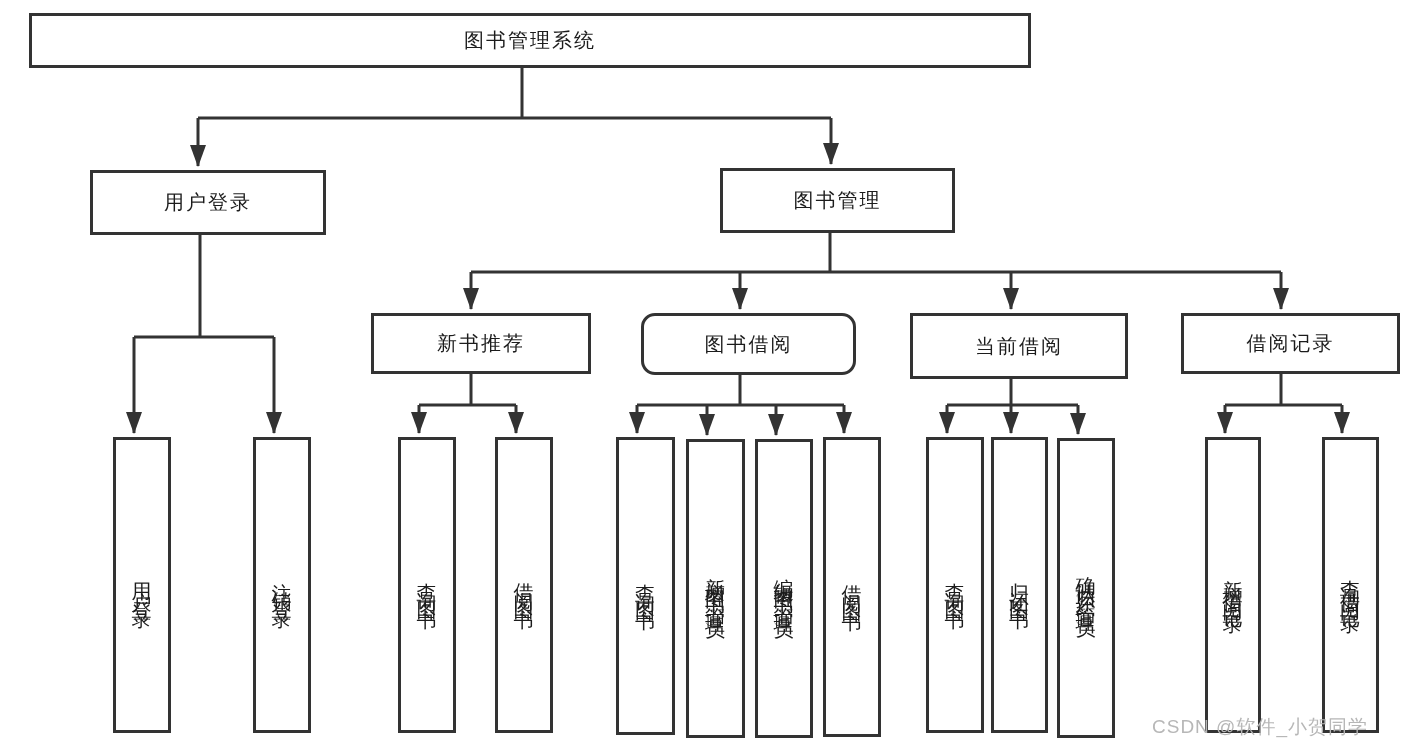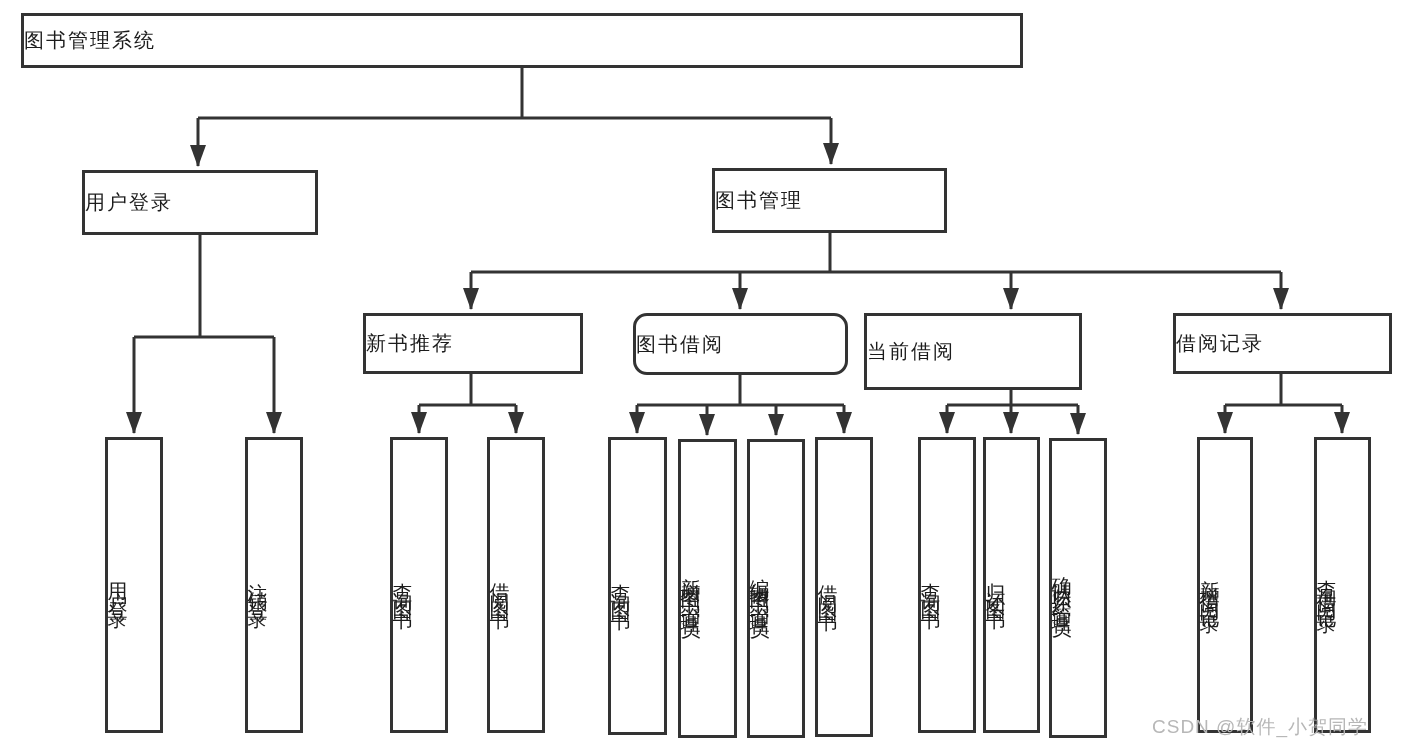--- a/index.html
+++ b/index.html
@@ -3,22 +3,23 @@
 <meta charset="utf-8">
 <style>
   html,body{margin:0;padding:0;background:#ffffff;}
   .canvas{
     position:relative;width:1405px;height:747px;background:#ffffff;
     font-family:"Liberation Sans","DejaVu Sans",sans-serif;overflow:hidden;
   }
   .connectors{position:absolute;left:0;top:0;width:1405px;height:747px;}
   .box{
     position:absolute;background:#ffffff;border:3px solid #333333;
-    box-sizing:border-box;display:flex;align-items:center;
+    box-sizing:border-box;display:flex;align-items:center;justify-content:center;
     color:#1c1c1c;
+    margin-left:8px;
   }
   .hbox{font-size:20px;letter-spacing:2px;font-weight:500;}
   .vbox{padding:4px 0;}
   .vbox .vtext{
     writing-mode:vertical-rl;text-orientation:mixed;
     font-size:20px;line-height:1;letter-spacing:9px;font-weight:500;
     white-space:nowrap;
   }
   .watermark{
     position:absolute;left:1152px;top:714px;width:250px;
@@ -83,21 +84,21 @@
   <div class="box hbox" style="left:712px;top:168px;width:235px;height:65px;">
     <span>图书管理</span>
   </div>
 
   <div class="box hbox" style="left:363px;top:313px;width:220px;height:61px;">
     <span>新书推荐</span>
   </div>
   <div class="box hbox" style="left:633px;top:313px;width:215px;height:62px;border-radius:14px;">
     <span>图书借阅</span>
   </div>
-  <div class="box hbox" style="left:864px;top:313px;width:218px;height:77px;">
+  <div class="box hbox" style="left:902px;top:313px;width:218px;height:66px;">
     <span>当前借阅</span>
   </div>
   <div class="box hbox" style="left:1173px;top:313px;width:219px;height:61px;">
     <span>借阅记录</span>
   </div>
 
   <div class="box vbox" style="left:105px;top:437px;width:58px;height:296px;">
     <span class="vtext">用户登录</span>
   </div>
   <div class="box vbox" style="left:245px;top:437px;width:58px;height:296px;">

